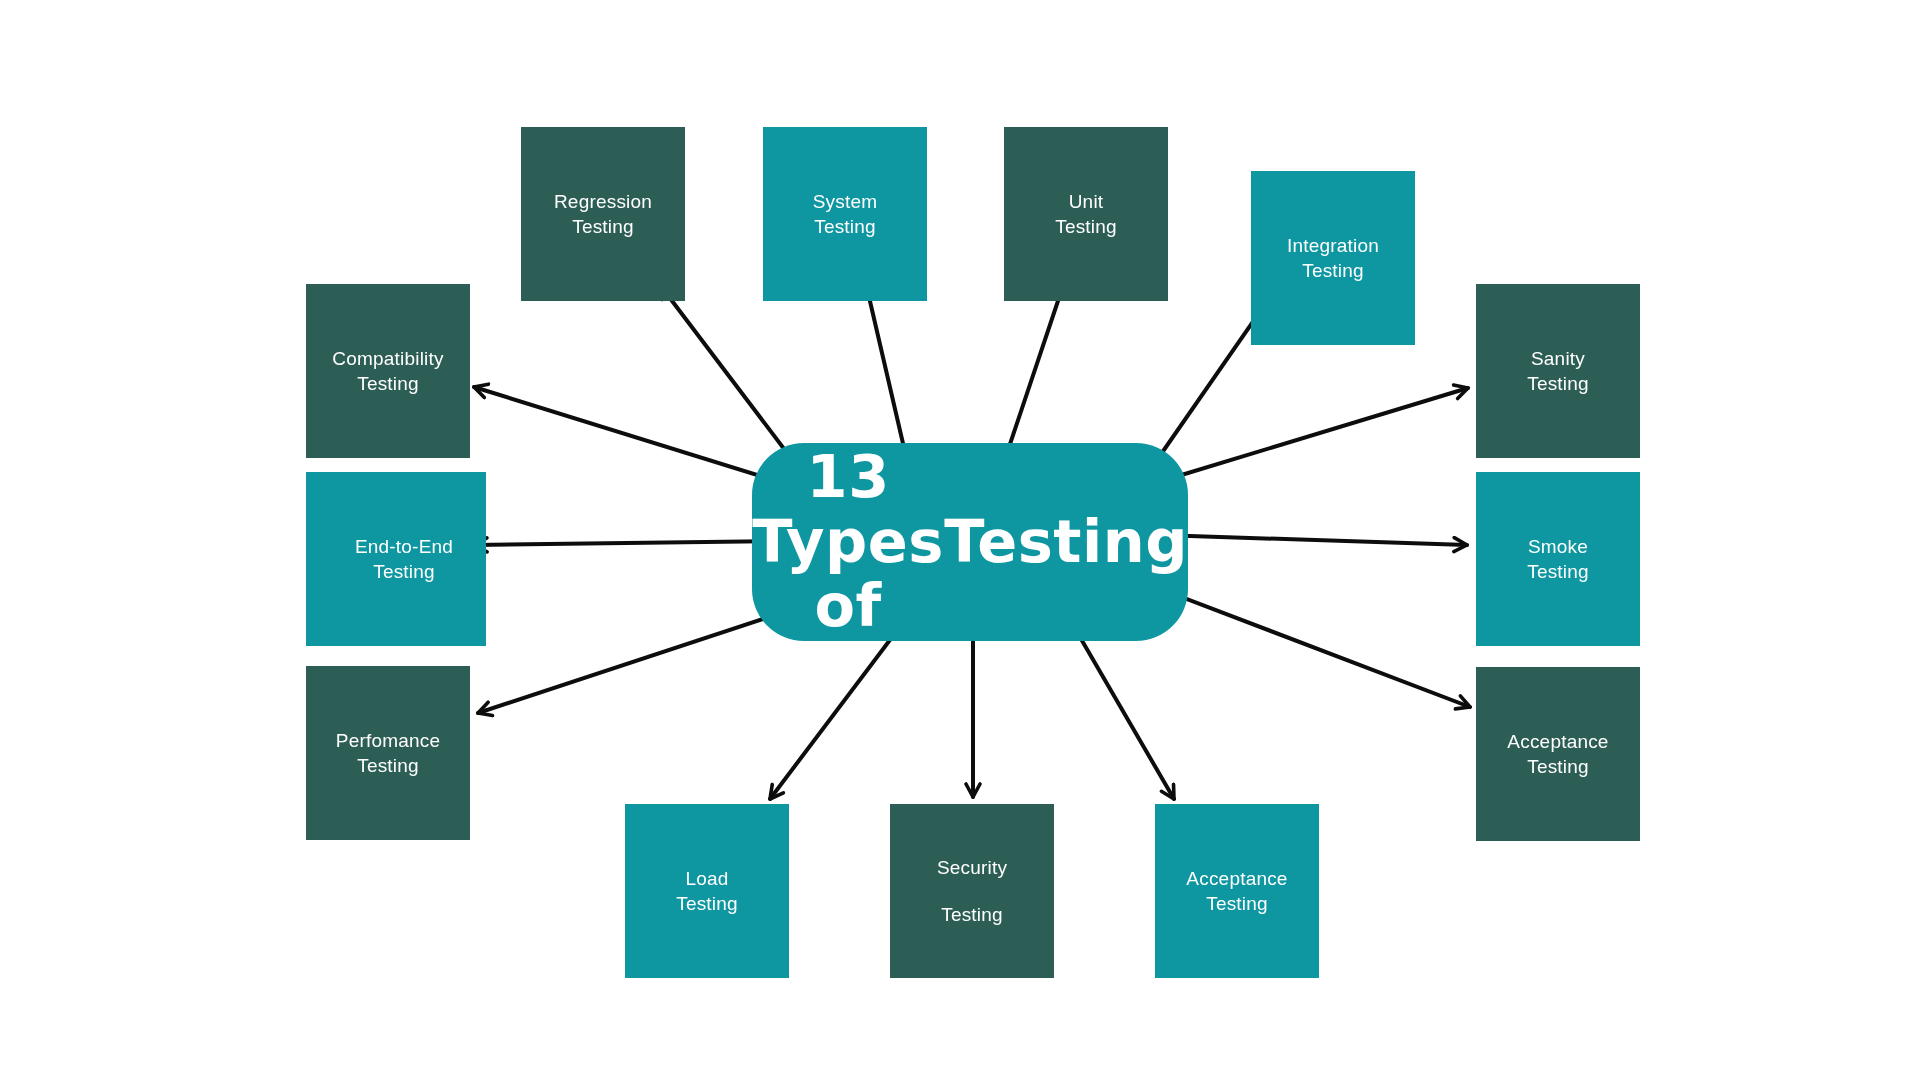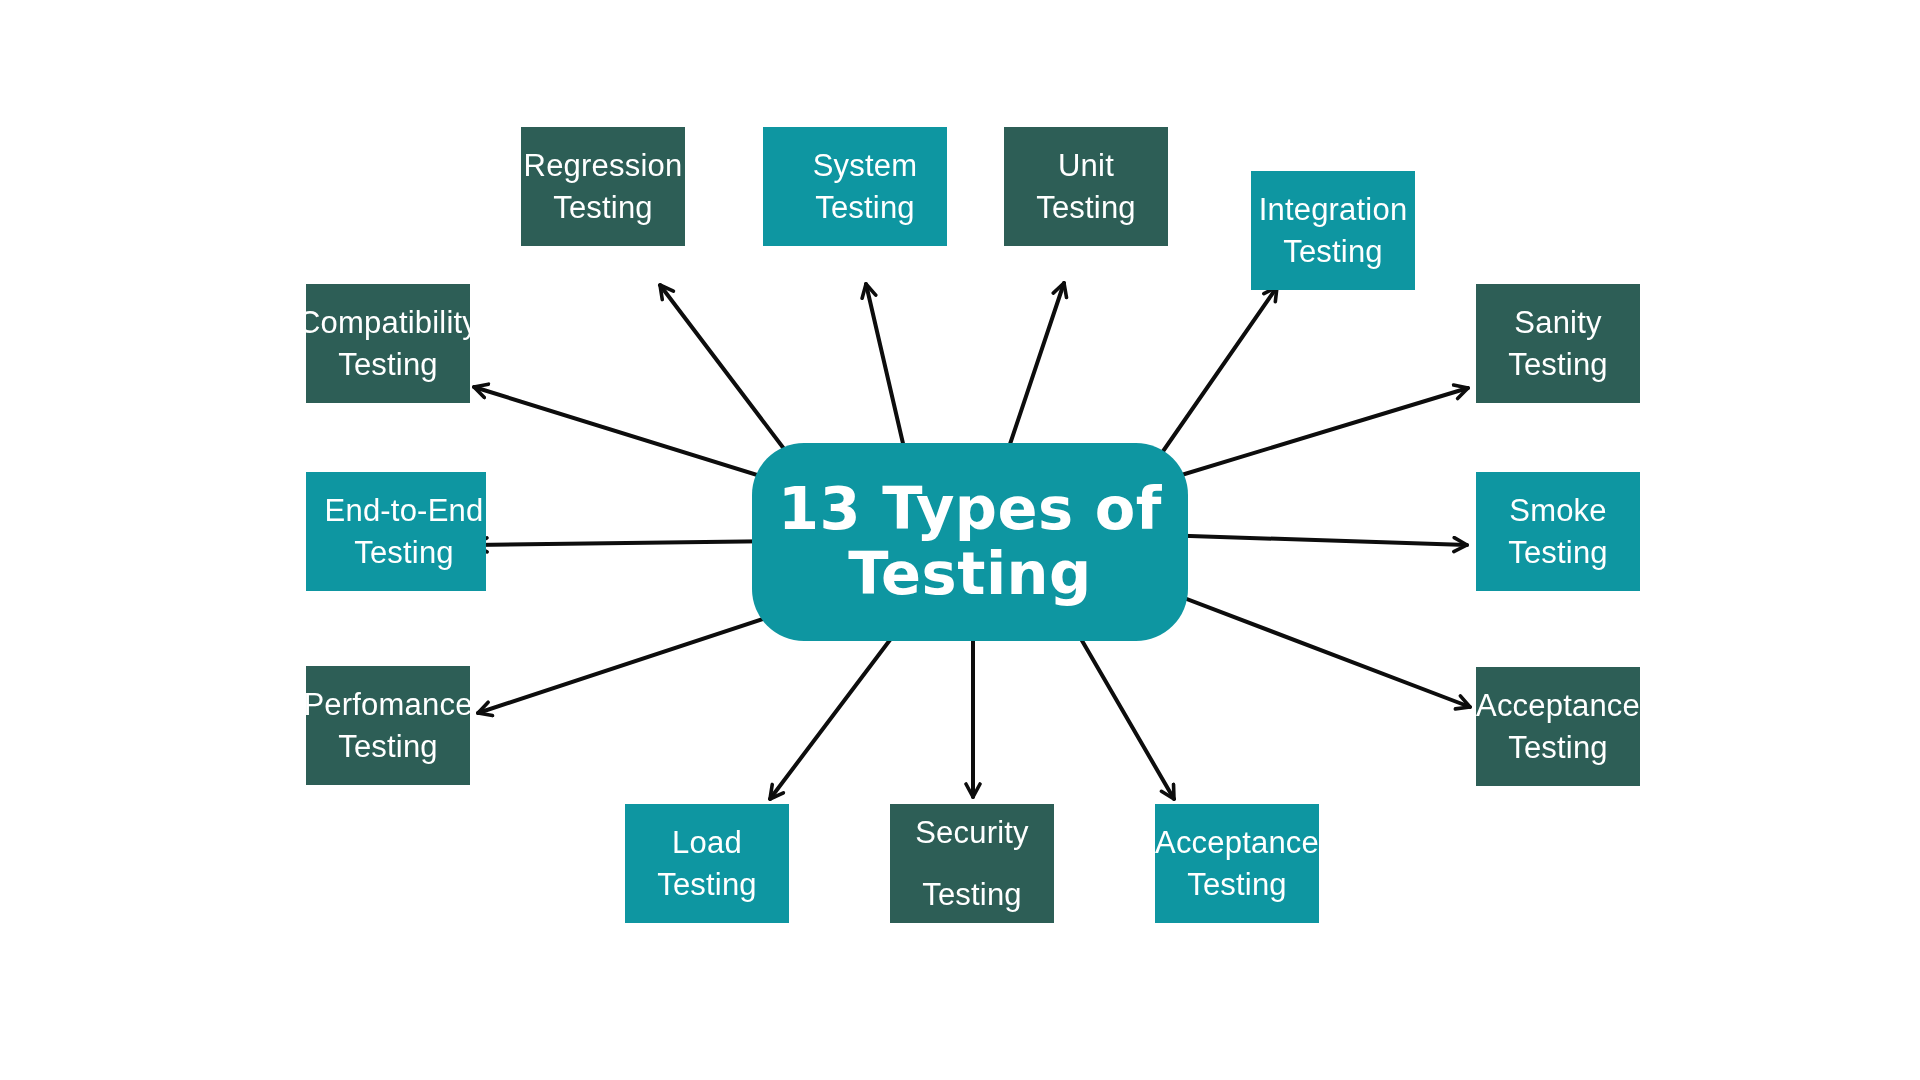--- a/index.html
+++ b/index.html
@@ -20,49 +20,49 @@
   .arrow-layer{
     position:absolute;left:0;top:0;width:1920px;height:1080px;
   }
   .arrow-layer line{
     stroke:var(--arrow);
     stroke-width:4;
     stroke-linecap:round;
   }
   .node{
     position:absolute;
-    width:164px;height:119px;
+    width:164px;height:174px;
     display:flex;flex-direction:column;
     align-items:center;justify-content:center;
     text-align:center;
     color:var(--text);
-    font-size:31px;
+    font-size:19px;
     line-height:1.33;
     letter-spacing:0.2px;
   }
   .node.teal{background:var(--teal);}
   .node.dark{background:var(--dark);}
   .center-box{
     position:absolute;
     left:752px;top:443px;width:436px;height:198px;
     background:var(--teal);
     border-radius:52px;
-    display:flex;flex-direction:column;
+    display:flex;flex-direction:row;
     align-items:center;justify-content:center;
     text-align:center;
     color:var(--text);
     font-family:"DejaVu Sans",sans-serif;
     font-weight:bold;
     font-size:59px;
     line-height:1.1;
     letter-spacing:0.5px;
   }
   
   #node-regression   {left:521px; top:127px;}
-  #node-system       {left:763px; top:127px;padding-left:20px;}
+  #node-system       {left:763px; top:127px;}
   #node-unit         {left:1004px;top:127px;}
   #node-integration  {left:1251px;top:127px;margin-top:44px;}
   #node-compatibility{left:306px; top:284px;}
   #node-end-to-end   {left:306px; top:472px;padding-left:16px;}
   #node-perfomance   {left:306px; top:666px;}
   #node-sanity       {left:1476px;top:284px;}
   #node-smoke        {left:1476px;top:472px;}
   #node-acceptance   {left:1476px;top:667px;}
   #node-load         {left:625px; top:804px;}
   #node-security     {left:890px; top:804px;gap:21px;}

